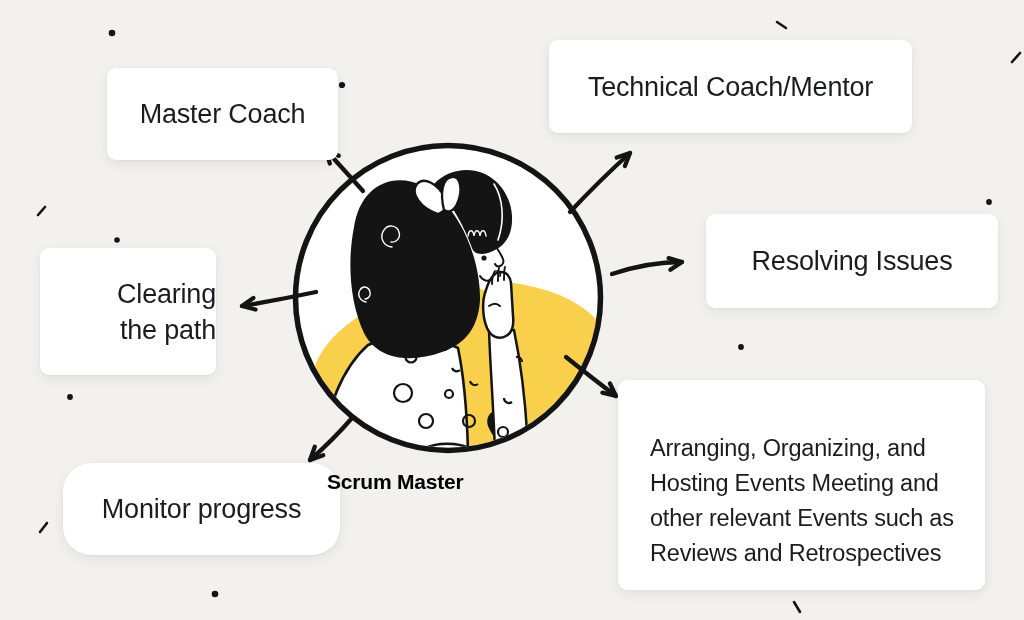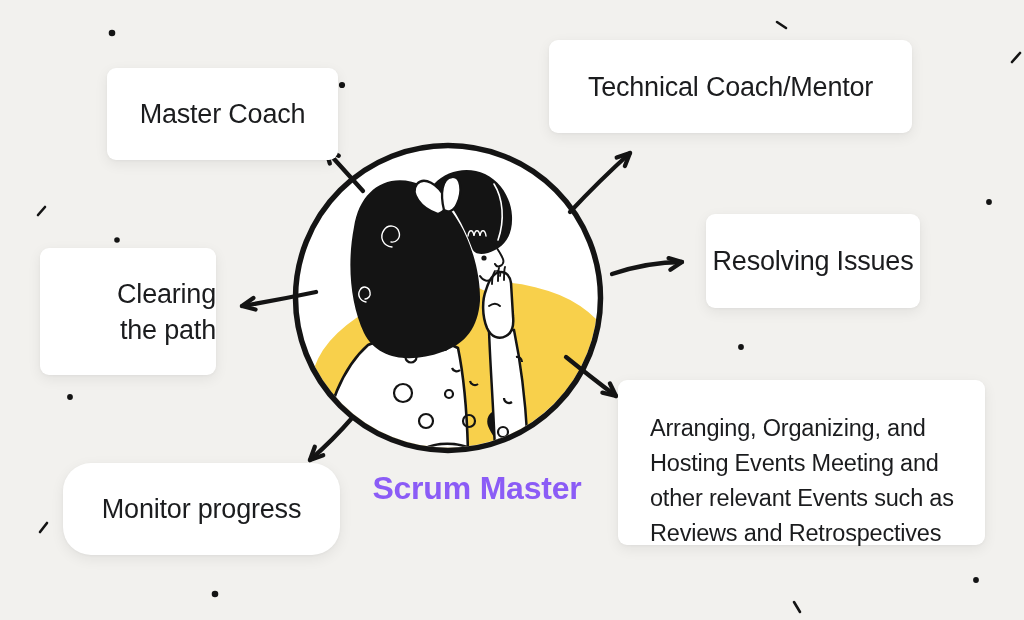--- a/index.html
+++ b/index.html
@@ -20,32 +20,32 @@
     background:var(--card);
     border-radius:9px;
     box-shadow:0 4px 14px rgba(30,30,30,.07),0 1px 3px rgba(0,0,0,.04);
     display:flex;flex-direction:column;justify-content:center;
     font-size:27px;letter-spacing:-.2px;color:var(--text);
   }
   .card.centered{align-items:center;text-align:center;}
   .card .line{line-height:36px;}
   #card-scrum-coach{left:107px;top:68px;width:231px;height:92px;}
   #card-technical{left:549px;top:40px;width:363px;height:93px;}
-  #card-resolving{left:706px;top:214px;width:214px;height:94px;}
+  #card-resolving{left:706px;top:214px;width:292px;height:94px;}
   #card-clearing{left:40px;top:248px;width:176px;height:127px;padding-left:34px;align-items:flex-end;}
   #card-monitor{left:63px;top:463px;width:277px;height:92px;border-radius:28px;}
   #card-arranging{
-    left:618px;top:380px;width:367px;height:165px;
-    justify-content:space-between;padding:31px 26px 0 32px;
+    left:618px;top:380px;width:367px;height:210px;
+    justify-content:center;padding:31px 26px 0 32px;
     font-size:23.5px;
   }
   #card-arranging .line{line-height:35px;}
   .center-label{
     position:absolute;z-index:2;left:327px;top:470px;width:300px;
-    text-align:center;font-size:32px;font-weight:bold;color:#8b5cf6;letter-spacing:-.2px;
+    font-size:21px;font-weight:bold;color:#000000;letter-spacing:-.2px;
   }
 </style>
 </head>
 <body>
 
 <div class="stage">
 
   <svg class="layer" width="1024" height="620" viewBox="0 0 1024 620">
     <defs>
       <clipPath id="circleClip">

